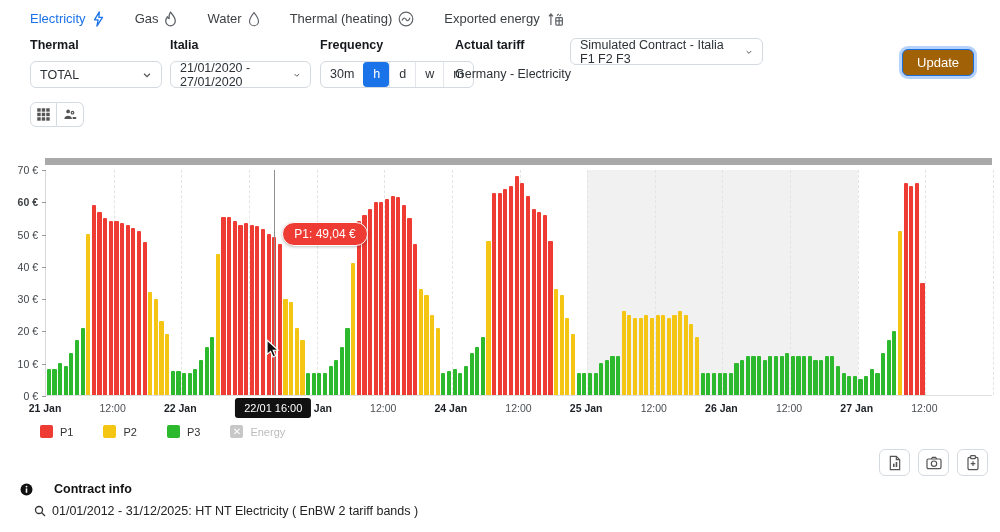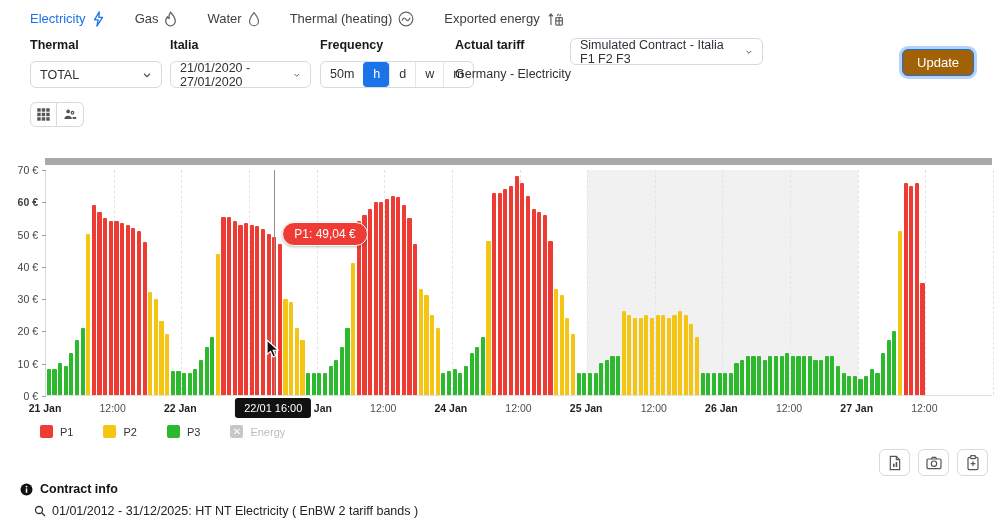--- a/index.html
+++ b/index.html
@@ -65,21 +65,21 @@
   .legend-swatch.x { display:flex; align-items:center; justify-content:center;
     color:#fff; font-size:10px; font-weight:bold; line-height:1; }
 
   
   .exports { position:absolute; top:449px; right:12px; display:flex; gap:8px; }
   .exports .ebtn { width:31px; height:27px; border:1px solid #d5dae0; border-radius:6px;
     background:#fff; display:flex; align-items:center; justify-content:center; cursor:pointer; }
 
   
   .contract { position:absolute; top:482px; left:20px; }
-  .contract .head { display:flex; align-items:center; gap:7px; font-size:12.5px; font-weight:bold; color:#111; }
+  .contract .head { display:flex; align-items:center; gap:21px; font-size:12.5px; font-weight:bold; color:#111; }
   .contract .detail { display:flex; align-items:center; gap:6px; margin:8px 0 0 14px; font-size:12.5px; color:#222; }
 </style>
 </head>
 <body>
 
 <nav class="tabs" id="tabs">
     <div class="tab active">
       <span>Electricity</span>
       <span>
         <svg width="13" height="16" viewBox="0 0 14 20" fill="none" stroke="#1a73e8" stroke-width="1.6" stroke-linejoin="round">
@@ -141,21 +141,21 @@
     <span>21/01/2020 - 27/01/2020</span>
     <svg class="chev" width="10" height="10" viewBox="0 0 24 24" fill="none" stroke="currentColor" stroke-width="3">
         <path d="M5 9l7 7 7-7"></path>
       </svg>
   </div>
 </div>
 
 <div class="fgroup" style="left:320px;">
   <div class="flabel">Frequency</div>
   <div class="seg" id="freq-seg">
-      <div class="opt">50m</div>
+      <div class="opt">30m</div>
       <div class="opt sel">h</div>
       <div class="opt">d</div>
       <div class="opt">w</div>
       <div class="opt">m</div>
     </div>
 </div>
 
 <div class="fgroup" style="left:455px;">
   <div class="flabel">Actual tariff</div>
   <div class="plain-value">Germany - Electricity</div>

